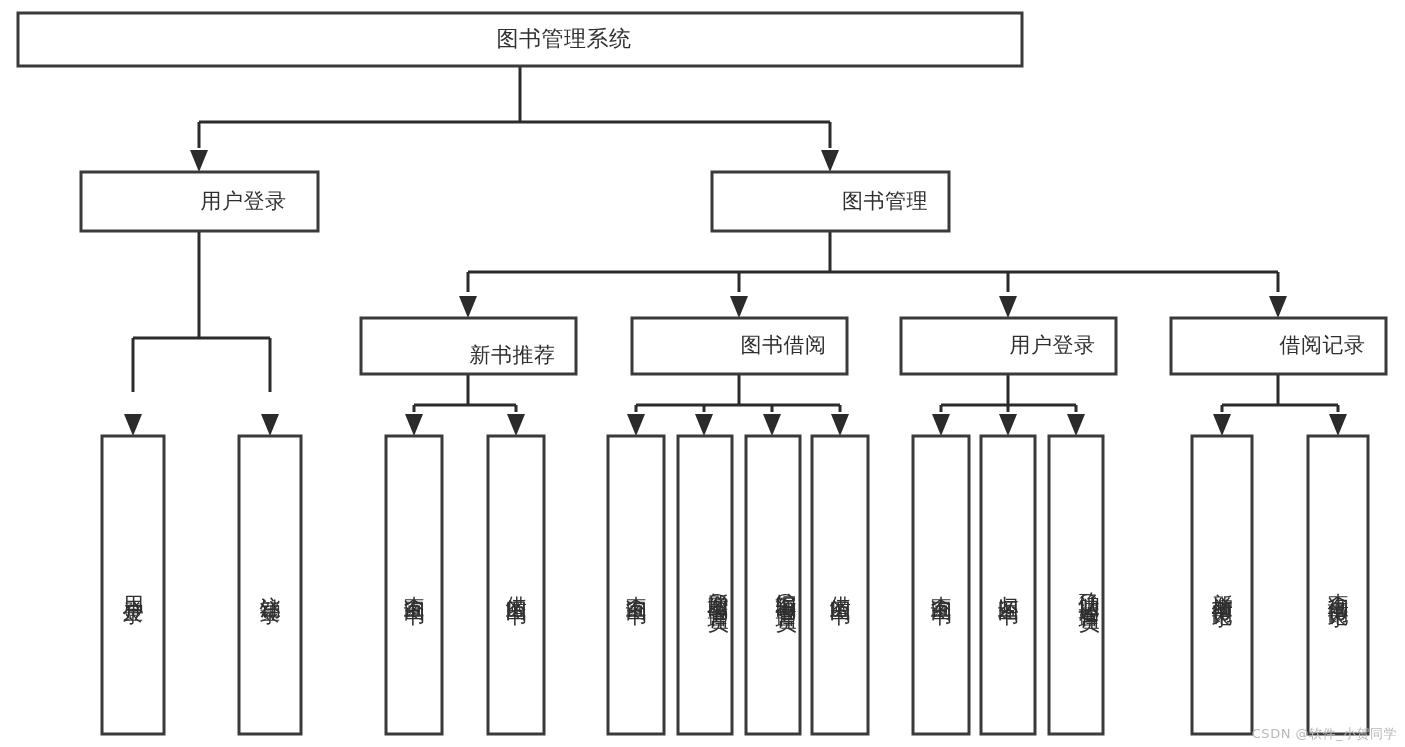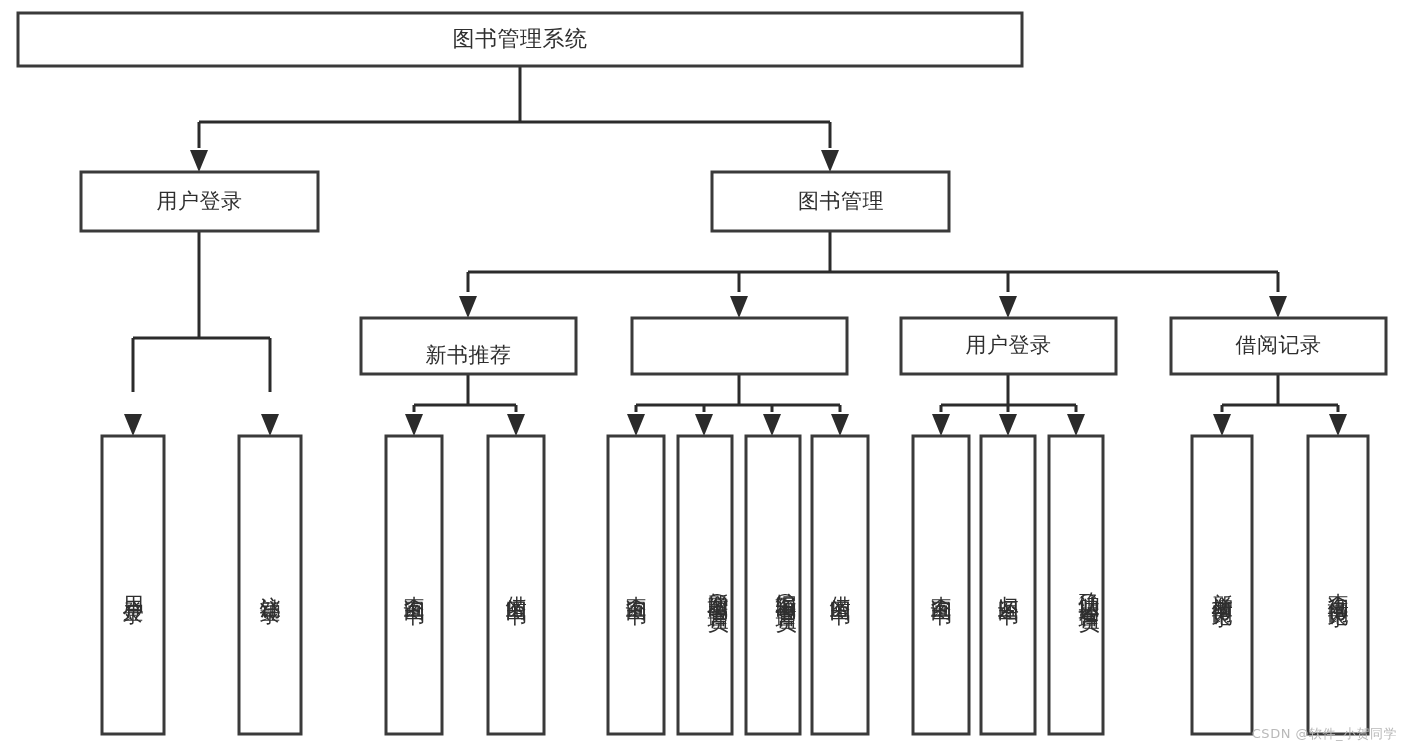--- a/index.html
+++ b/index.html
@@ -56,20 +56,21 @@
     align-items: center;
     justify-content: center;
     text-align: center;
     pointer-events: none;
     white-space: nowrap;
   }
   .label-horizontal {
     font-size: 21px;
     line-height: 1.1;
     letter-spacing: 0.5px;
+    padding-left: 44px;
   }
   .label-root {
     font-size: 22px;
   }
   .label-vertical {
     writing-mode: vertical-rl;
     text-orientation: upright;
     font-size: 21px;
     line-height: 1.35;
     letter-spacing: 3px;
@@ -201,20 +202,21 @@
       <rect class="node-box" x="1308" y="436" width="60" height="298"></rect>
     </g>
   </svg>
 
   <div class="node-label label-horizontal label-root" style="left:18px; top:13px; width:1004px; height:53px;">图书管理系统</div>
 
   <div class="node-label label-horizontal" style="left:81px; top:172px; width:237px; height:59px;">用户登录</div>
   <div class="node-label label-horizontal" style="left:712px; top:172px; width:258px; height:59px;">图书管理</div>
 
   <div class="node-label label-horizontal" style="left:361px; top:328px; width:215px; height:56px;">新书推荐</div>
+  <div class="node-label label-horizontal" style="left:632px; top:318px; width:215px; height:56px;">图书借阅</div>
   <div class="node-label label-horizontal" style="left:901px; top:318px; width:215px; height:56px;">用户登录</div>
   <div class="node-label label-horizontal" style="left:1171px; top:318px; width:215px; height:56px;">借阅记录</div>
 
   <div class="node-label label-vertical centered" style="left:102px; top:436px; width:62px; height:298px;">用户登录</div>
   <div class="node-label label-vertical centered" style="left:239px; top:436px; width:62px; height:298px;">注销登录</div>
 
   <div class="node-label label-vertical centered" style="left:386px; top:436px; width:56px; height:298px;">查询图书</div>
   <div class="node-label label-vertical centered" style="left:488px; top:436px; width:56px; height:298px;">借阅图书</div>
 
   <div class="node-label label-vertical centered" style="left:608px; top:436px; width:56px; height:298px;">查询图书</div>

